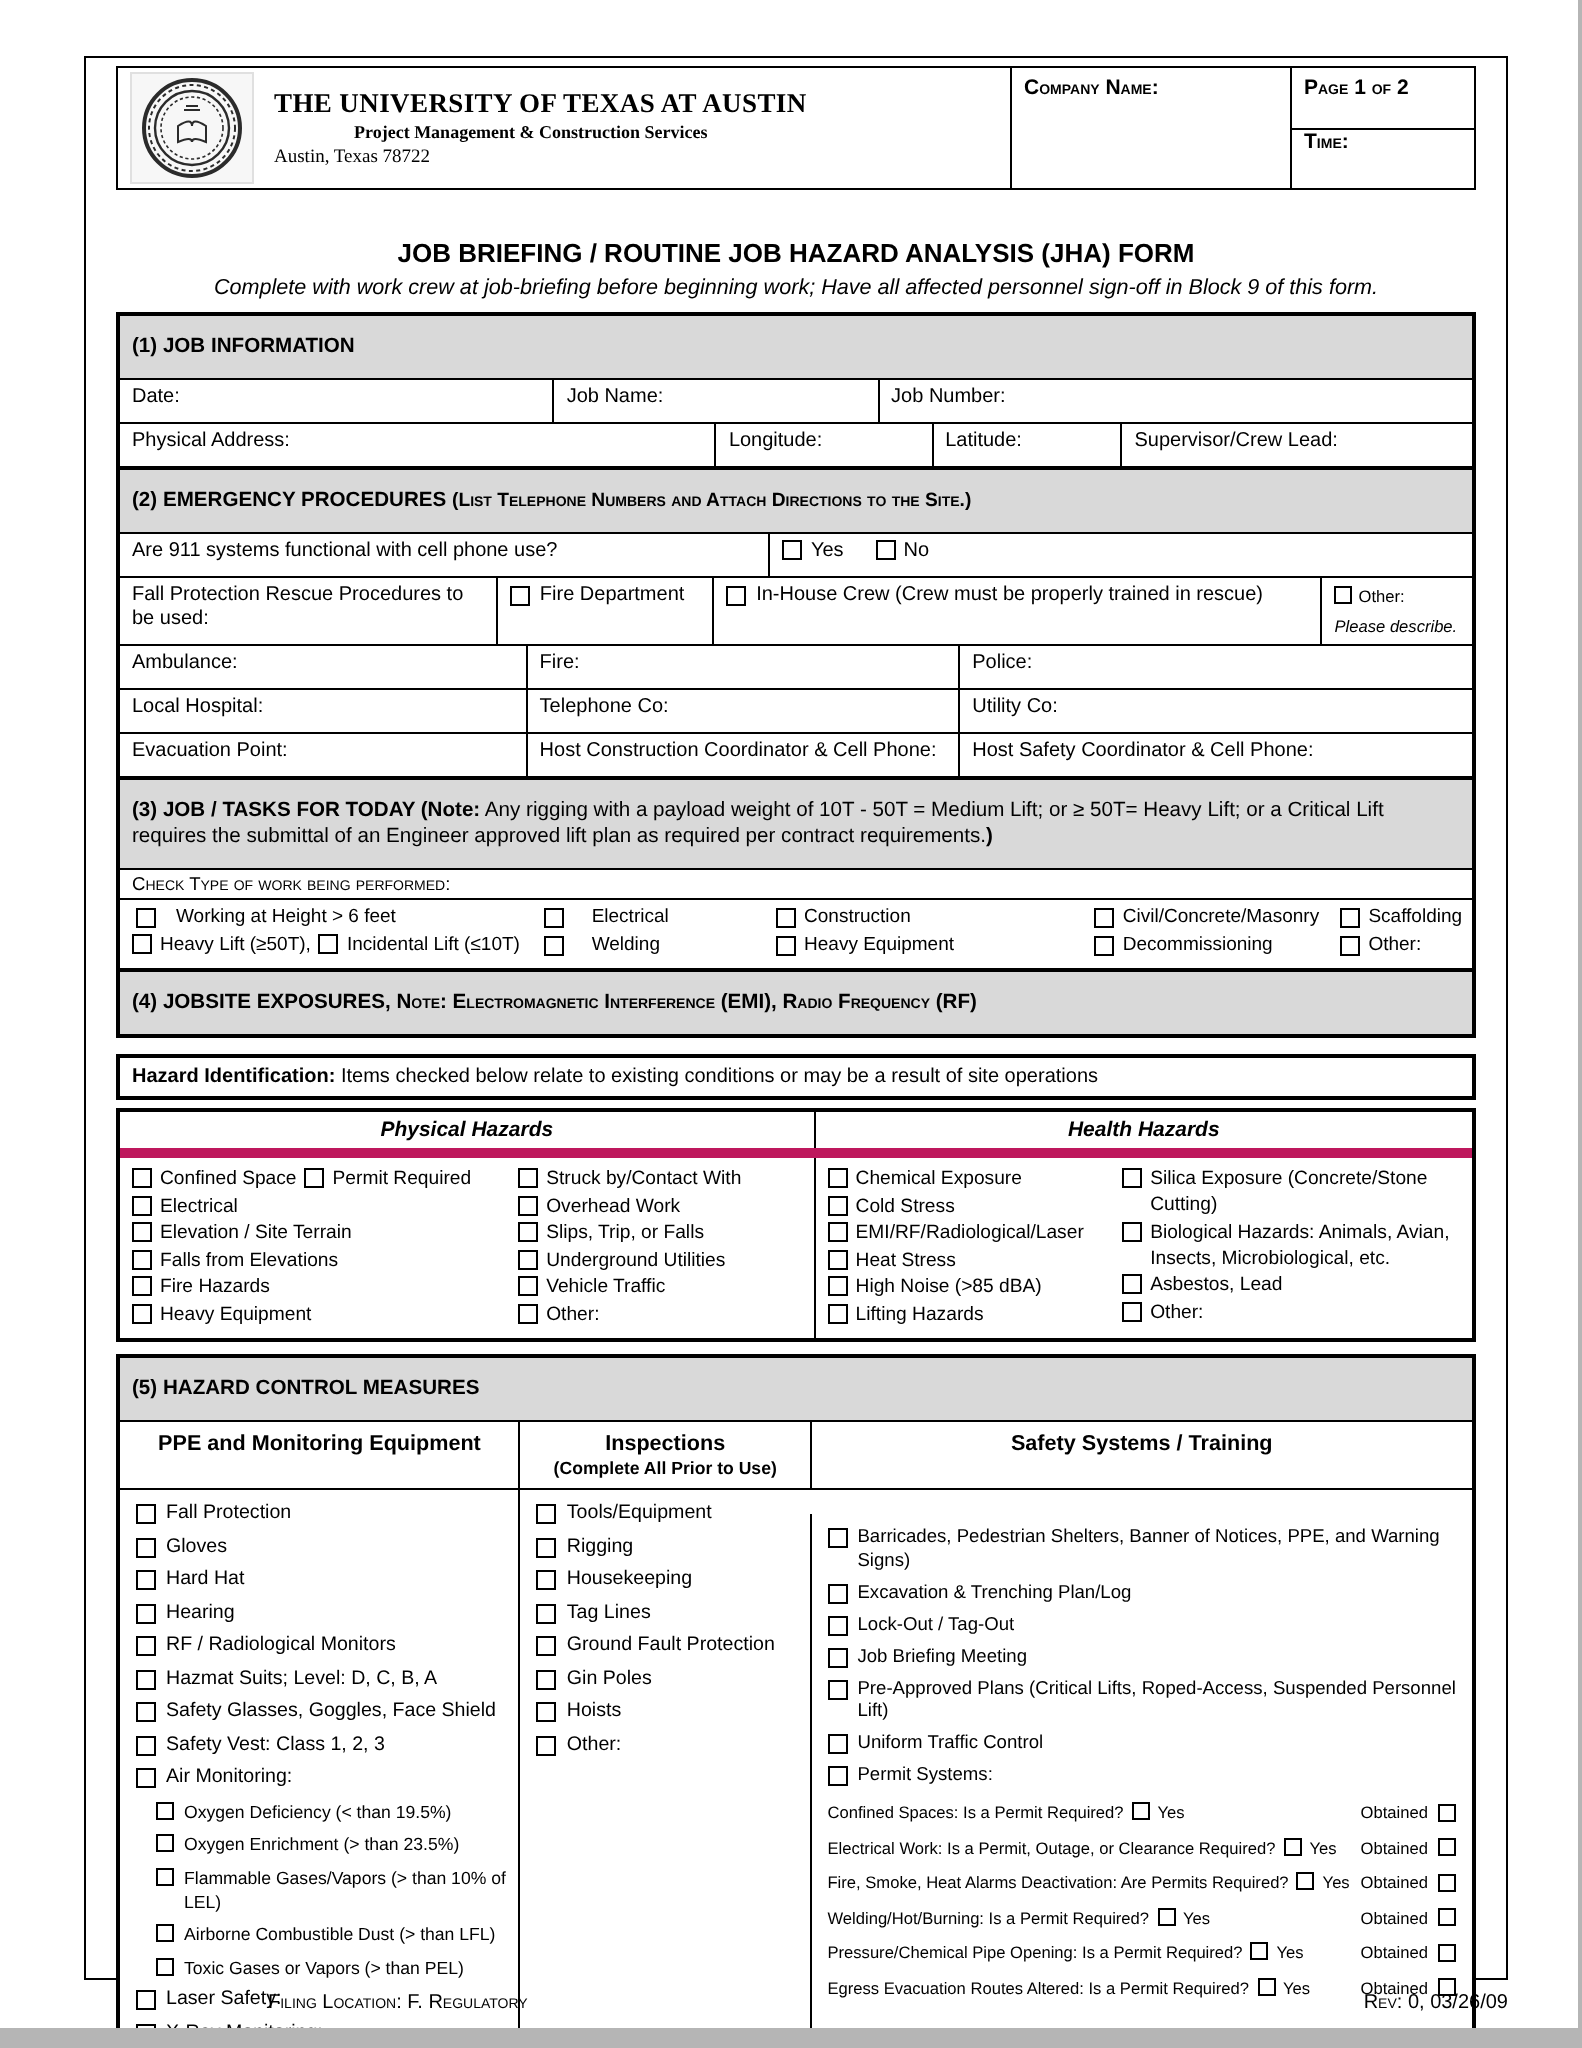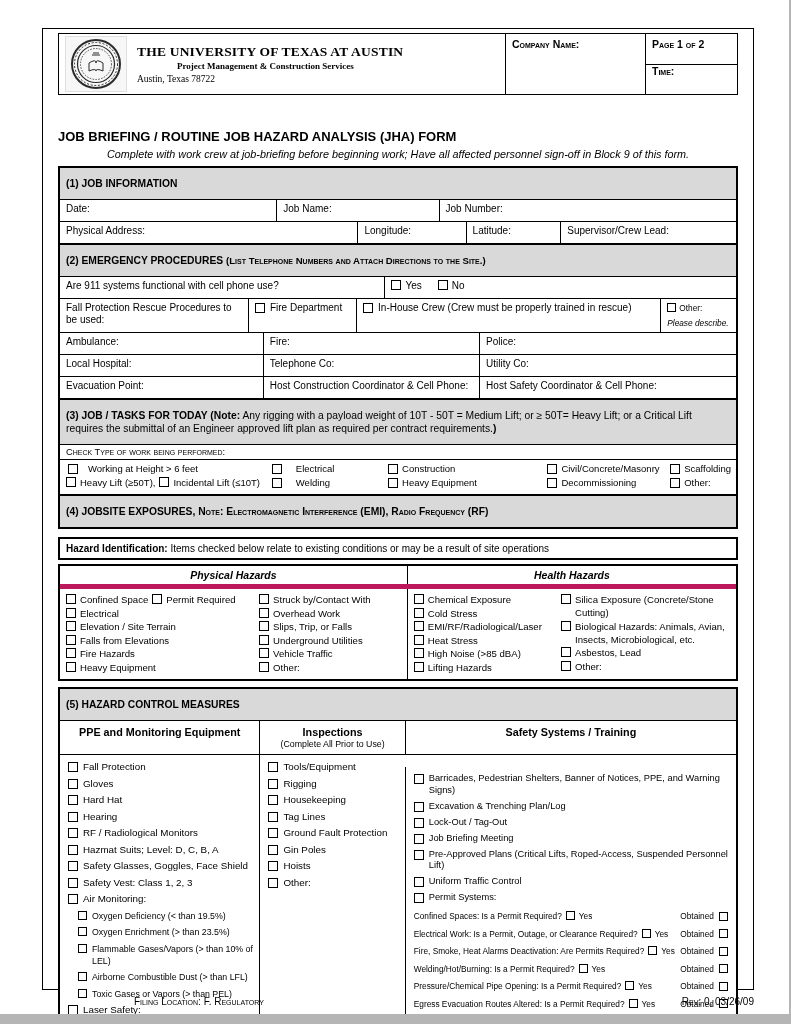--- a/index.html
+++ b/index.html
@@ -25,21 +25,21 @@
     display: flex; align-items: center; justify-content: center; flex: none; }
   .uni-name { font-family: "Liberation Serif", serif; font-weight: bold; font-size: 13.5px; letter-spacing: .2px; }
   .uni-dept { font-family: "Liberation Serif", serif; font-weight: bold; font-size: 9px; margin-top: 1px; padding-left: 40px; }
   .uni-city { font-family: "Liberation Serif", serif; font-size: 9.5px; margin-top: 3px; }
   .hdr-company { width: 140px; border-left: 1px solid #000; padding: 4px 6px; font-size: 10.5px; }
   .hdr-right { width: 92px; border-left: 1px solid #000; display: flex; flex-direction: column; }
   .hdr-page { height: 50%; padding: 4px 6px; font-size: 10.5px; }
   .hdr-time { flex: 1; border-top: 1px solid #000; padding: 0 6px; font-size: 10.5px; }
   .proj-row { border: 1px solid #000; border-top: 0; padding: 4px 6px; font-size: 10.5px; min-height: 23px; }
 
-  .title { font-weight: bold; font-size: 13px; margin-top: 34px; }
+  .title { text-align: center; font-weight: bold; font-size: 13px; margin-top: 24px; }
   .subtitle { text-align: center; font-style: italic; font-size: 10.8px; margin-top: 4px; margin-bottom: 6px; }
 
   
   .tbl { border: 2px solid #000; background: #fff; }
   .bar { background: #d9d9d9; font-weight: bold; font-size: 10.3px; padding: 9px 6px; line-height: 13px; }
   .bar.mid { border-top: 2px solid #000; }
   .row { display: flex; border-top: 1px solid #000; }
   .c { padding: 3px 6px; font-size: 10px; border-left: 1px solid #000; min-height: 21px; line-height: 12px; }
   .c:first-child { border-left: 0; }
 
@@ -62,24 +62,24 @@
   .hz-head { display: flex; text-align: center; font-weight: bold; font-size: 10.5px; }
   .hz-head > div { padding: 3px; font-style: italic; }
   .hz-l { width: 51.3%; } .hz-r { width: 48.7%; border-left: 1px solid #000; }
   .hz-body { display: flex; font-size: 9.6px; border-top: 5px solid #be185d; }
   .hz-body .half { display: flex; padding: 4px 2px 5px 6px; }
   .hz-body .ci { line-height: 13px; gap: 4px; margin-bottom: 0.5px; }
   .colA-p { width: 57%; } .colB-p { width: 43%; }
   .colA-h { width: 46%; } .colB-h { width: 54%; padding-right: 4px; }
 
   
-  .b5-heads { display: flex; border-top: 1px solid #000; text-align: center; font-weight: bold; font-size: 10.8px; }
+  .b5-heads { display: flex; border-top: 1px solid #000; text-align: center; font-weight: bold; font-size: 10.8px; justify-content: flex-end; }
   .b5-heads > div { padding: 5px 4px; }
   .w1 { width: 29.5%; } .w2 { width: 21.5%; border-left: 1px solid #000; } .w3 { width: 49%; border-left: 1px solid #000; }
-  .col2sub { font-weight: normal; font-size: 8.8px; margin-top: 1px; }
+  .col2sub { font-weight: bold; font-size: 8.8px; margin-top: 1px; }
   .b5-body { display: flex; border-top: 1px solid #000; }
   .b5-c1 { width: 29.5%; padding: 6px 4px 6px 8px; font-size: 9.8px; }
   .b5-c2 { width: 21.5%; border-left: 1px solid #000; padding: 6px 4px 6px 8px; font-size: 9.8px; }
   .b5-c3 { width: 49%; border-left: 1px solid #000; padding: 6px 6px 6px 8px; font-size: 9.3px; margin-top: 12px; }
   .b5-c1 .ci, .b5-c2 .ci { line-height: 12px; margin-bottom: 4.5px; }
   .b5-c3 .ci { line-height: 11.5px; margin-bottom: 4.5px; }
   .sub { margin-left: 10px; font-size: 8.8px; }
   .sub .cb { width: 9px; height: 9px; }
   .pr { display: flex; justify-content: space-between; align-items: center; font-size: 8.3px; margin-top: 7.5px; }
   .pq { display: flex; align-items: flex-start; gap: 4px; }

